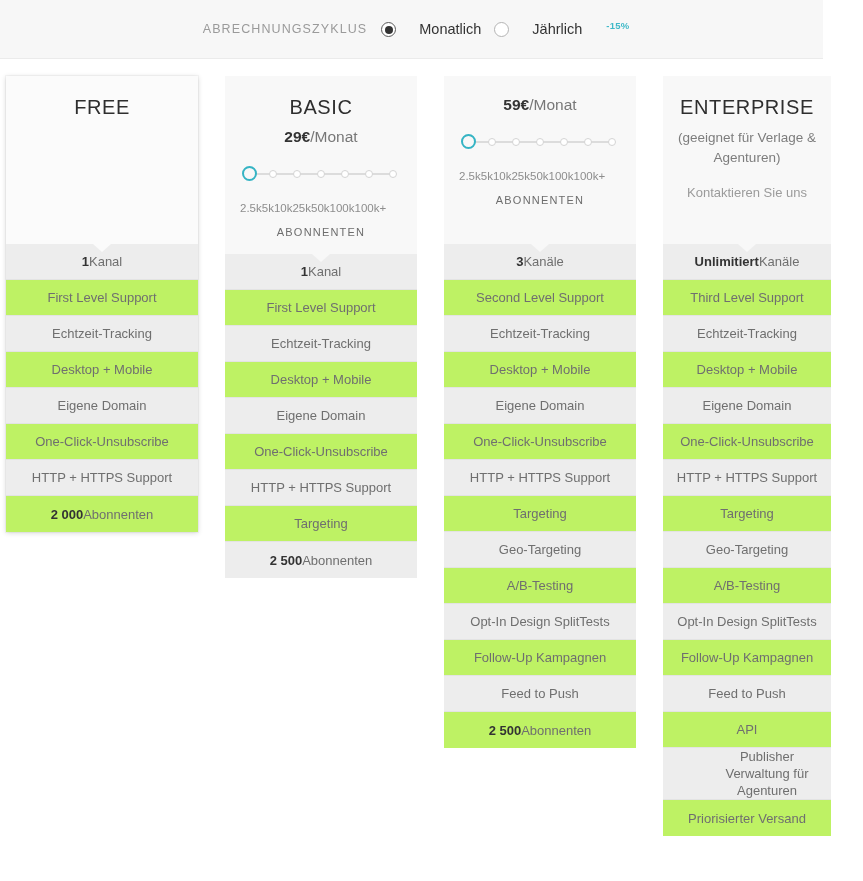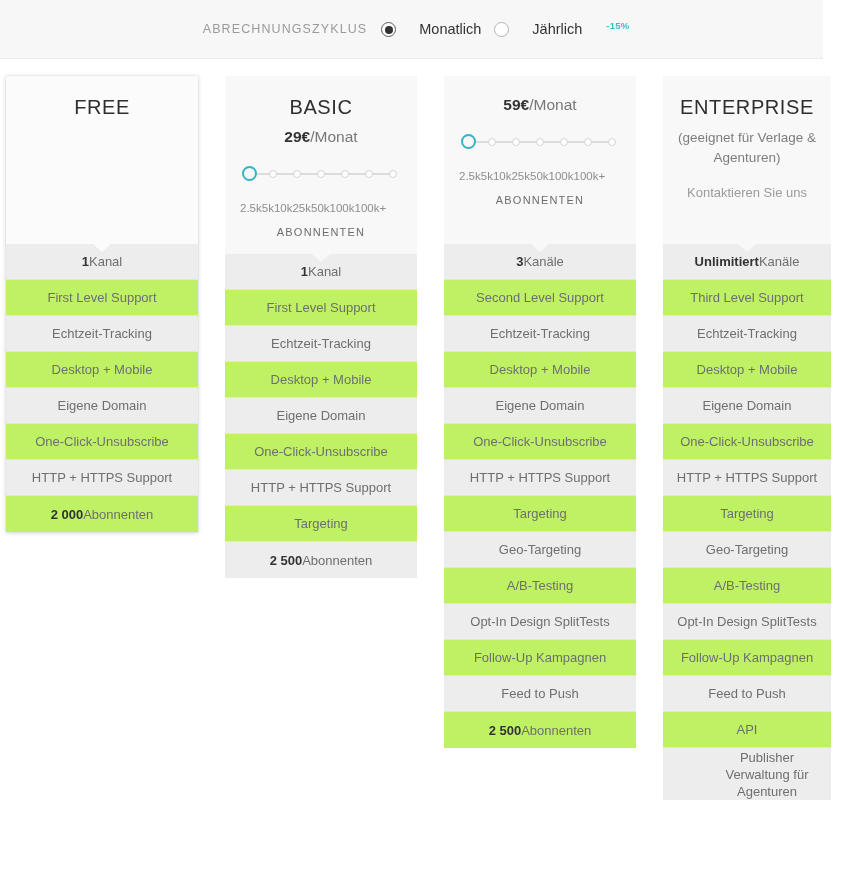--- a/index.html
+++ b/index.html
@@ -461,17 +461,20 @@
           </div>
           <div class="feature">
             <span>Feed to Push</span>
           </div>
           <div class="feature">
             <span>API</span>
           </div>
           <div class="feature tall">
             <span>Publisher Verwaltung für Agenturen</span>
           </div>
+          <div class="feature">
+            <span>Priorisierter Versand</span>
+          </div>
         </div>
     </div>
   </div>
 
 </div>
 
 </body></html>

